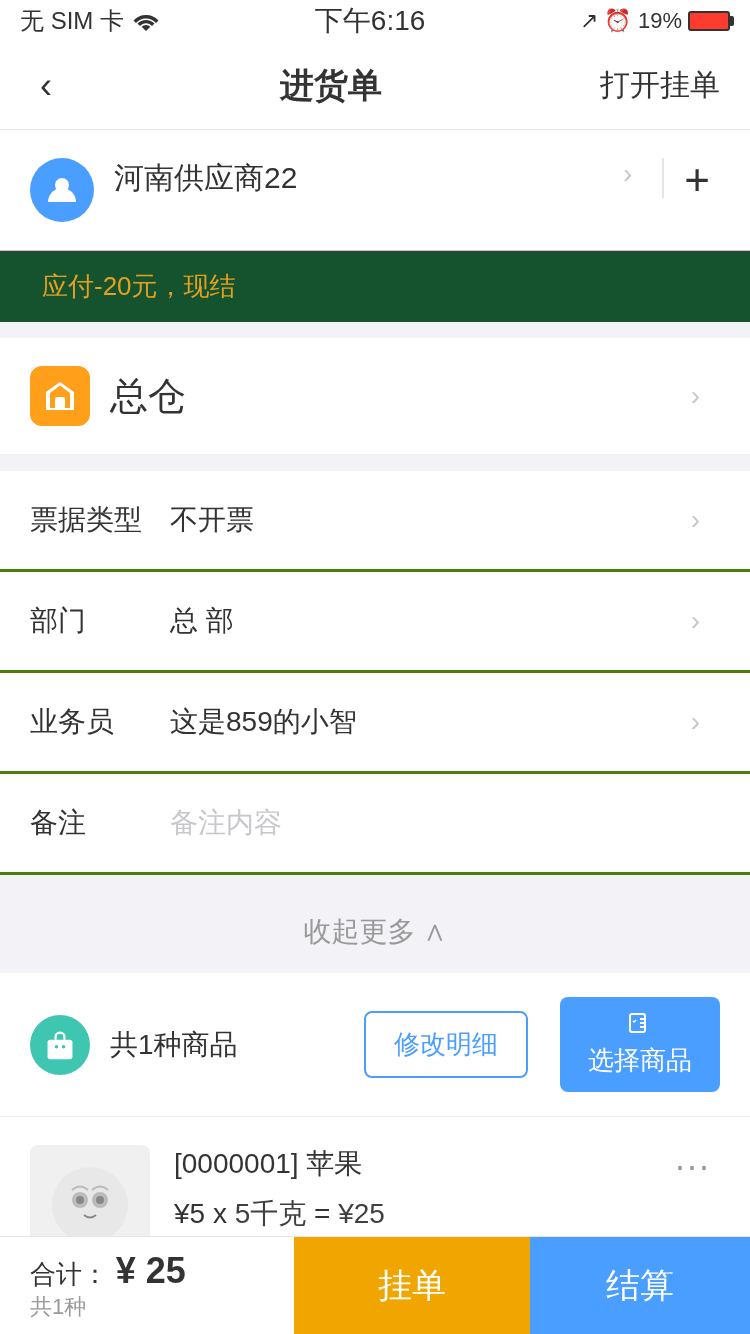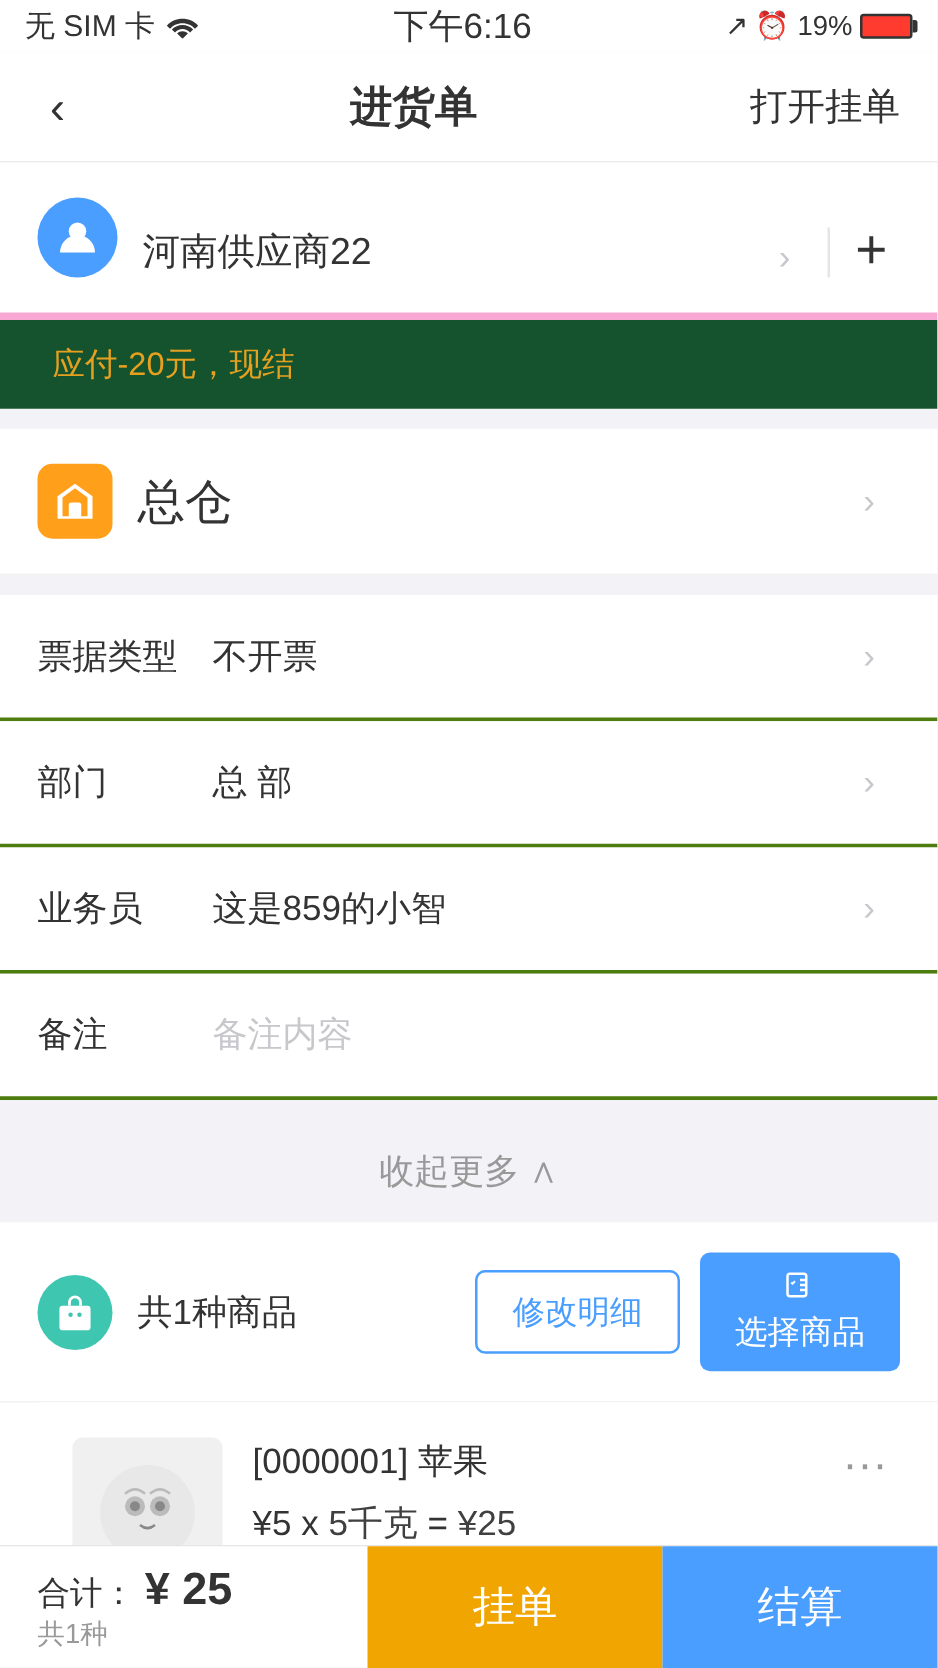--- a/index.html
+++ b/index.html
@@ -84,23 +84,23 @@
 
     
     .card {
       background: #fff;
       margin-bottom: 16px;
     }
 
     
     .supplier-row {
       display: flex;
-      align-items: flex-end;
+      align-items: flex-start;
       padding: 28px 30px;
-      border-bottom: 6px solid #f9a8d4;
+      border-bottom: 1px solid #f9a8d4;
     }
     .supplier-avatar {
       width: 64px; height: 64px;
       border-radius: 50%;
       background: #4a9eff;
       display: flex; align-items: center; justify-content: center;
       margin-right: 20px;
       flex-shrink: 0;
     }
     .supplier-avatar svg { width: 36px; height: 36px; }
@@ -216,21 +216,21 @@
       font-size: 28px;
       color: #333;
     }
     .btn-outline {
       border: 2px solid #4a9eff;
       color: #4a9eff;
       background: #fff;
       padding: 14px 28px;
       border-radius: 8px;
       font-size: 26px;
-      margin-right: 16px;
+      margin-right: 32px;
       cursor: pointer;
     }
     .btn-primary {
       background: #4a9eff;
       color: #fff;
       border: none;
       padding: 14px 28px;
       border-radius: 8px;
       font-size: 26px;
       cursor: pointer;
@@ -239,21 +239,20 @@
       gap: 8px;
       flex-direction: column;
     }
 
     
     .product-item {
       display: flex;
       align-items: flex-start;
       padding: 28px 30px;
       background: #fff;
-      margin-left: 28px;
     }
     .product-thumb {
       width: 120px; height: 120px;
       background: #f0f0f0;
       border-radius: 8px;
       margin-right: 24px;
       flex-shrink: 0;
       display: flex; align-items: center; justify-content: center;
       overflow: hidden;
     }

